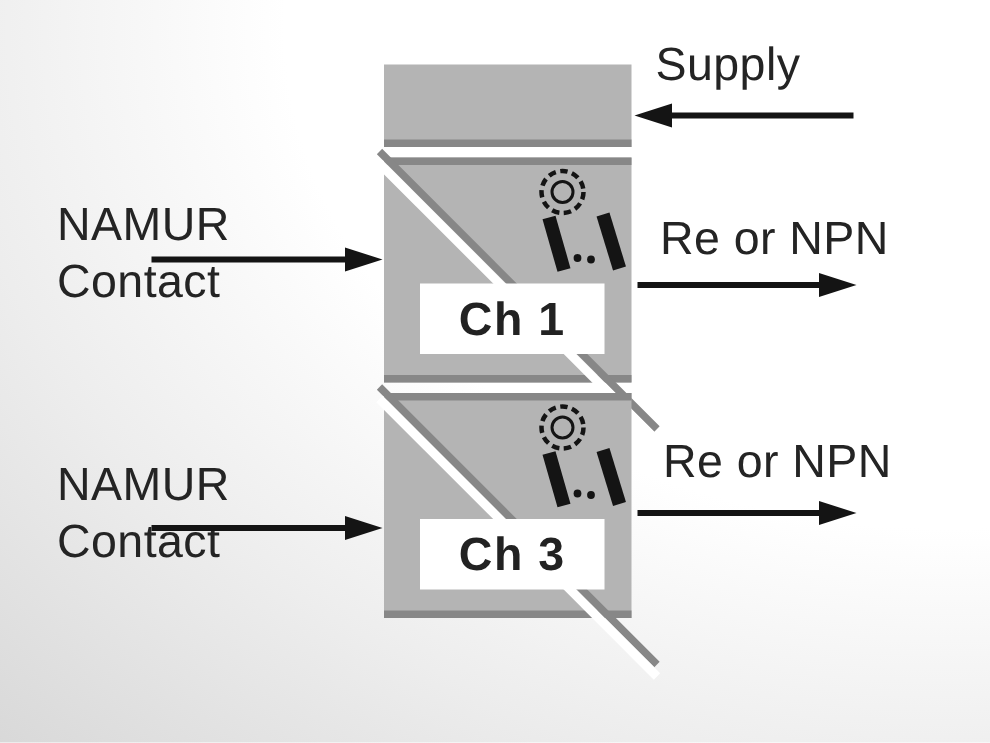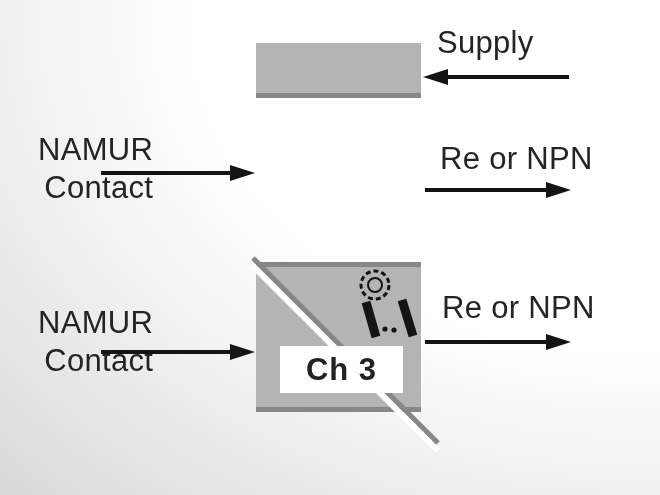--- a/index.html
+++ b/index.html
@@ -4,21 +4,20 @@
 <style>
   html,body{margin:0;padding:0;}
   body{
     width:660px;height:495px;overflow:hidden;
     font-family:"Liberation Sans", sans-serif;
     background:#fff;
   }
   .stage{
     position:relative;width:660px;height:495px;
     background:radial-gradient(140% 140% at 96% 4%, #ffffff 48%, #ededed 72%, #d6d6d6 100%);
-    text-align:right;
   }
   .supply-box{
     position:absolute;left:256px;top:43px;width:165px;height:50px;
     background:#b4b4b4;border-bottom:5px solid #878787;
   }
   .chan{
     position:absolute;left:256px;width:165px;height:150px;
   }
   .chan svg.chan-art{position:absolute;left:0;top:0;overflow:visible;}
   .chan-label{
@@ -39,20 +38,40 @@
 <div class="stage">
 
   <div class="supply-box"></div>
   <div class="txt" style="left:437px;top:24px;">Supply</div>
 
   <svg class="arrow" style="left:421px;top:67px;" width="152" height="20" viewBox="0 0 152 20">
     <line x1="22" y1="10" x2="148" y2="10" stroke="#141414" stroke-width="4"></line>
     <polygon points="2,10 27,2 27,18" fill="#141414"></polygon>
   </svg>
 
+  <div class="chan" style="top:105px;">
+    <svg class="chan-art" width="165" height="150" viewBox="0 0 165 150">
+      <rect x="0" y="0" width="165" height="150" fill="#b4b4b4"></rect>
+      <rect x="0" y="0" width="165" height="5" fill="#878787"></rect>
+      <rect x="0" y="145" width="165" height="5" fill="#878787"></rect>
+      <g>
+        <line x1="-3" y1="-4" x2="182" y2="181" stroke="#878787" stroke-width="5"></line>
+        <line x1="-3" y1="4" x2="182" y2="189" stroke="#ffffff" stroke-width="6"></line>
+      </g>
+      <g>
+        <circle cx="119" cy="23" r="14" fill="none" stroke="#141414" stroke-width="3" stroke-dasharray="5 3"></circle>
+        <circle cx="119" cy="23" r="7" fill="none" stroke="#141414" stroke-width="2"></circle>
+        <line x1="110" y1="40" x2="120" y2="75" stroke="#141414" stroke-width="9"></line>
+        <line x1="146" y1="38" x2="157" y2="74" stroke="#141414" stroke-width="9"></line>
+        <circle cx="129" cy="67" r="2.6" fill="#141414"></circle>
+        <circle cx="138" cy="68" r="2.6" fill="#141414"></circle>
+      </g>
+    </svg>
+    <div class="chan-label">Ch 1</div>
+  </div>
 
   <div class="chan" style="top:262px;">
     <svg class="chan-art" width="165" height="150" viewBox="0 0 165 150">
       <rect x="0" y="0" width="165" height="150" fill="#b4b4b4"></rect>
       <rect x="0" y="0" width="165" height="5" fill="#878787"></rect>
       <rect x="0" y="145" width="165" height="5" fill="#878787"></rect>
       <g>
         <line x1="-3" y1="-4" x2="182" y2="181" stroke="#878787" stroke-width="5"></line>
         <line x1="-3" y1="4" x2="182" y2="189" stroke="#ffffff" stroke-width="6"></line>
       </g>

